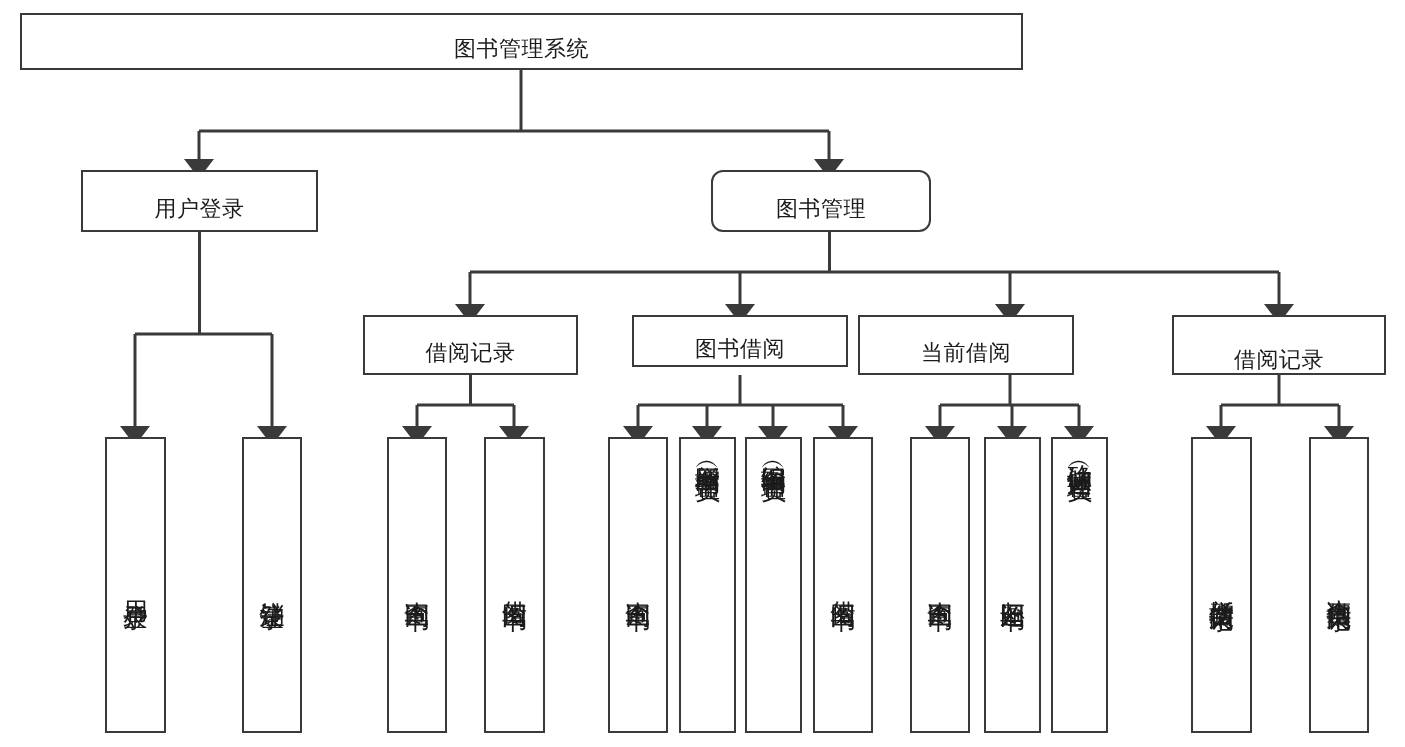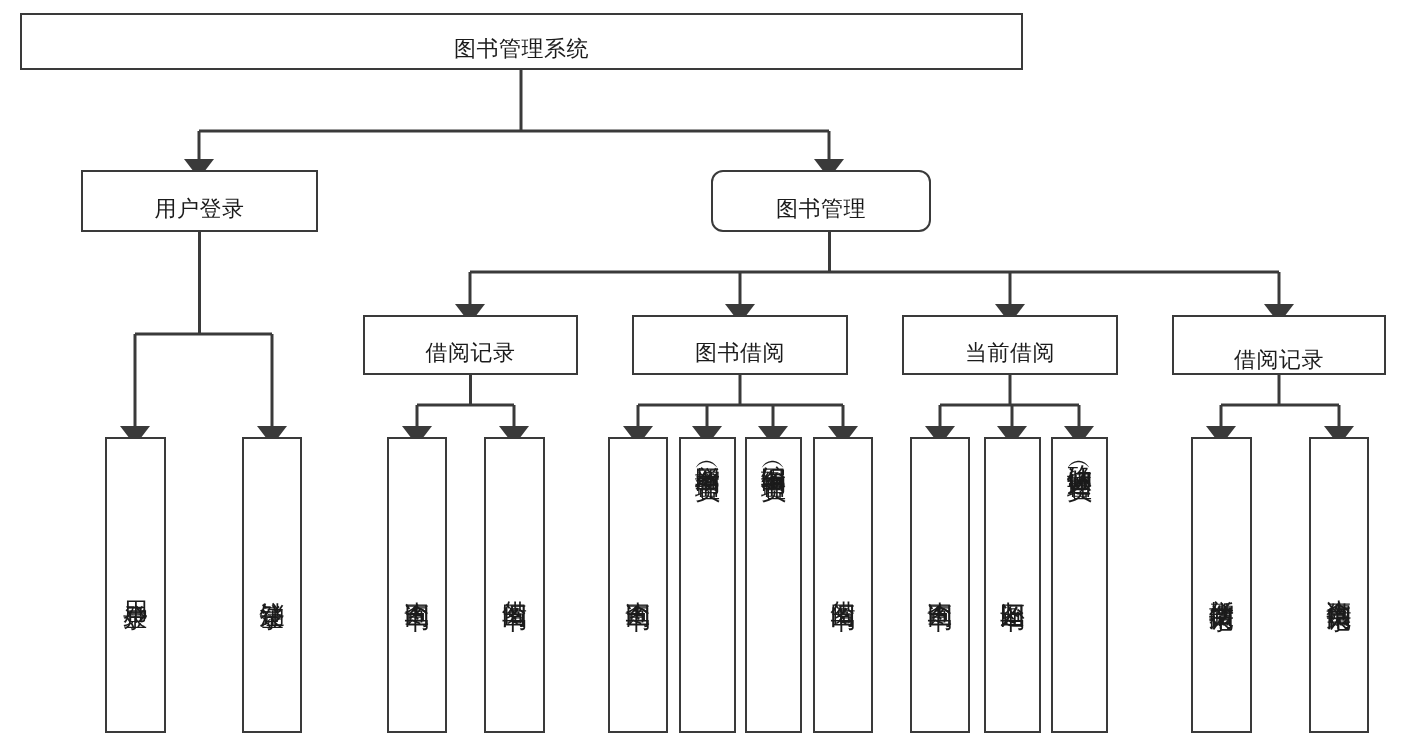--- a/index.html
+++ b/index.html
@@ -128,24 +128,24 @@
       </div>
       <div class="node horizontal" style="left: 81px; top: 170px; width: 237px; height: 62px;">
         <span class="node-label">用户登录</span>
       </div>
       <div class="node horizontal" style="left: 711px; top: 170px; width: 220px; height: 62px; border-radius: 12px;">
         <span class="node-label">图书管理</span>
       </div>
       <div class="node horizontal" style="left: 363px; top: 315px; width: 215px; height: 60px;">
         <span class="node-label">借阅记录</span>
       </div>
-      <div class="node horizontal" style="left: 632px; top: 315px; width: 216px; height: 60px;">
+      <div class="node horizontal" style="left: 632px; top: 315px; width: 216px; height: 52px;">
         <span class="node-label">图书借阅</span>
       </div>
-      <div class="node horizontal" style="left: 902px; top: 315px; width: 216px; height: 60px;">
+      <div class="node horizontal" style="left: 858px; top: 315px; width: 216px; height: 60px;">
         <span class="node-label">当前借阅</span>
       </div>
       <div class="node horizontal" style="left: 1172px; top: 315px; width: 214px; height: 60px; align-items: flex-end;">
         <span class="node-label">借阅记录</span>
       </div>
       <div class="node vertical centered" style="left: 105px; top: 437px; width: 61px; height: 296px;">
         <span class="node-label">用户登录</span>
       </div>
       <div class="node vertical centered" style="left: 242px; top: 437px; width: 60px; height: 296px;">
         <span class="node-label">注销登录</span>

